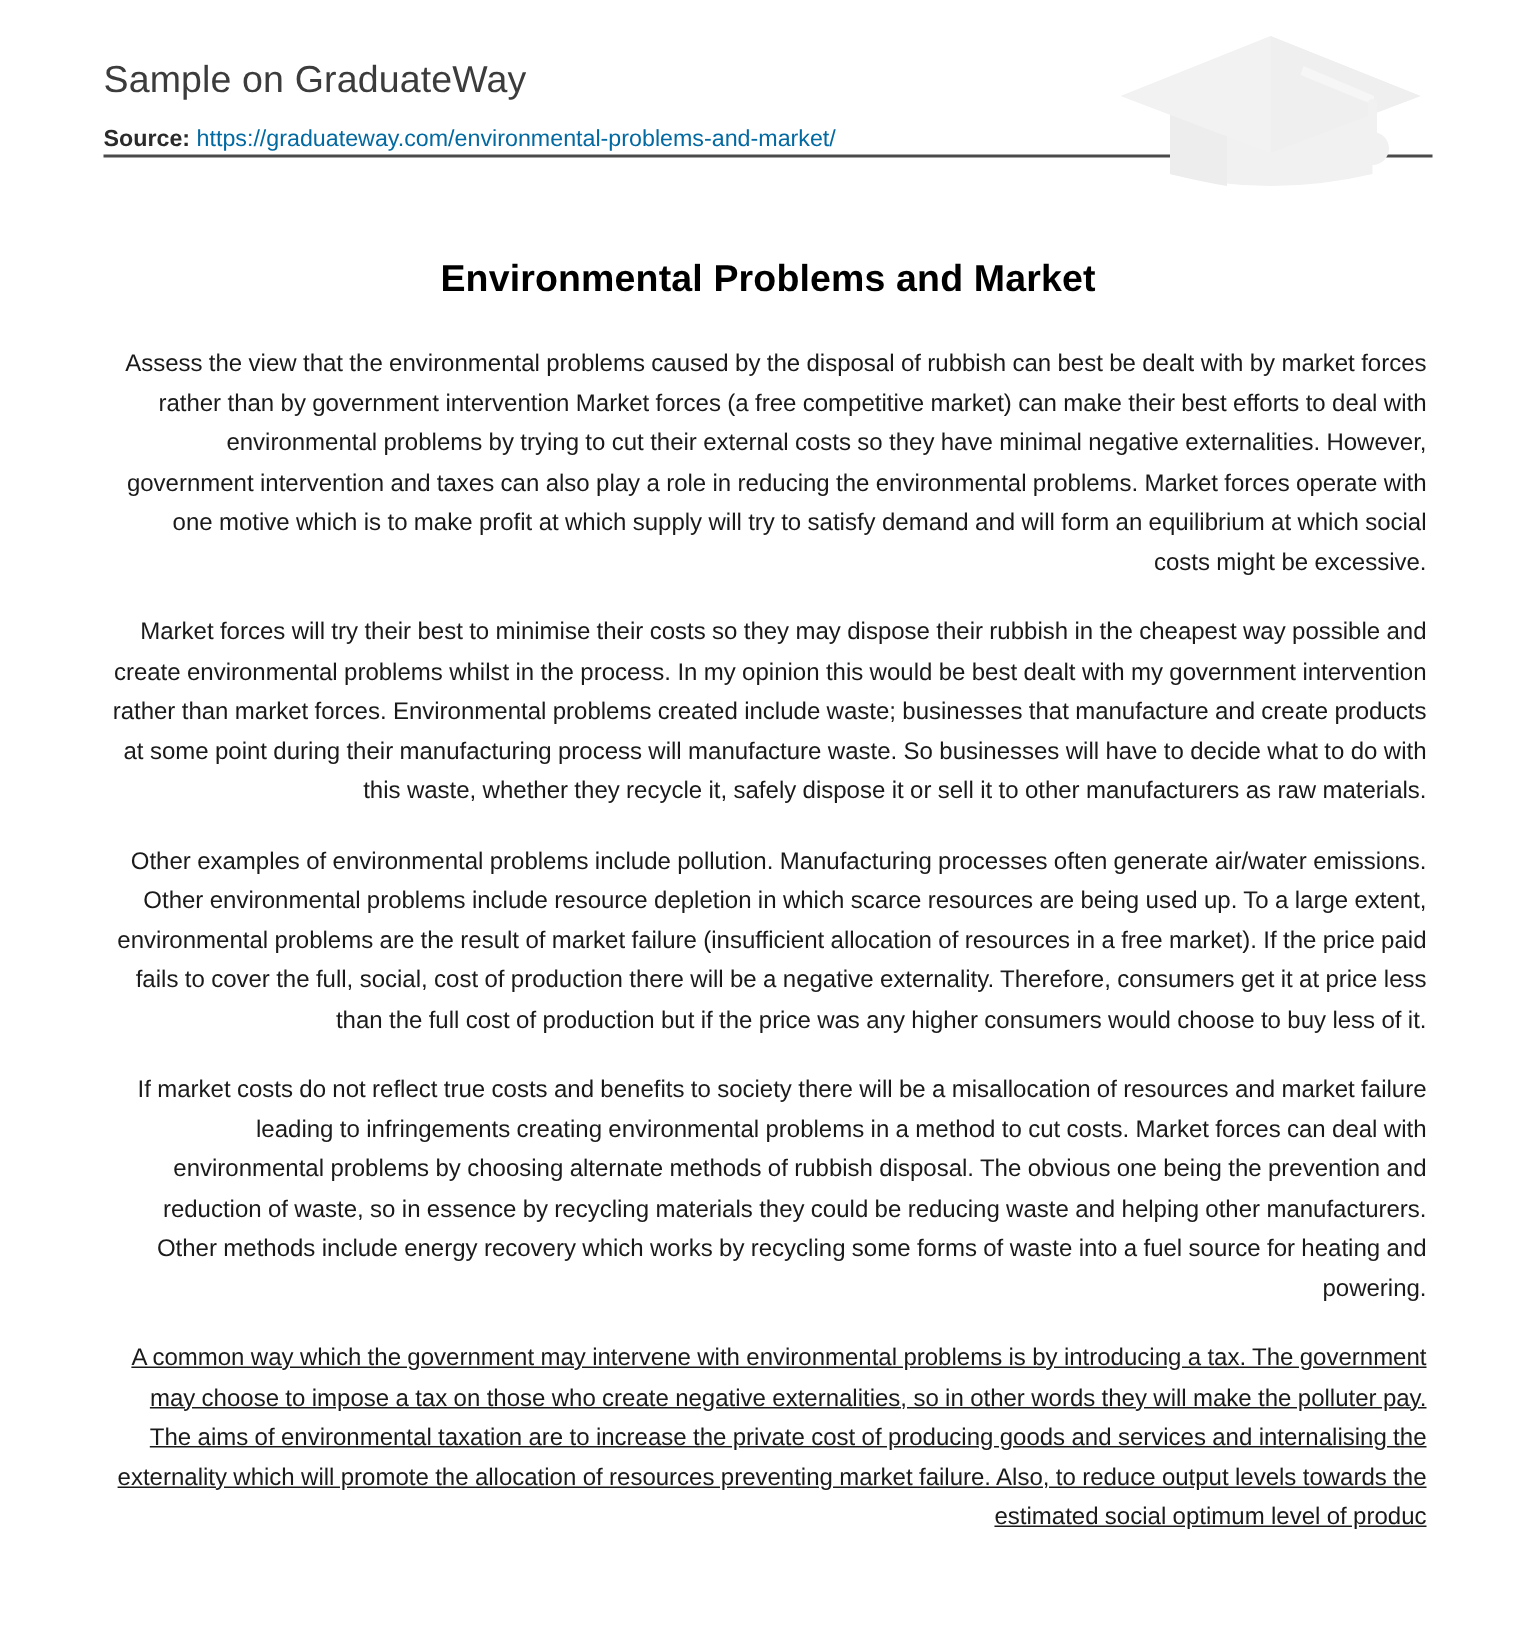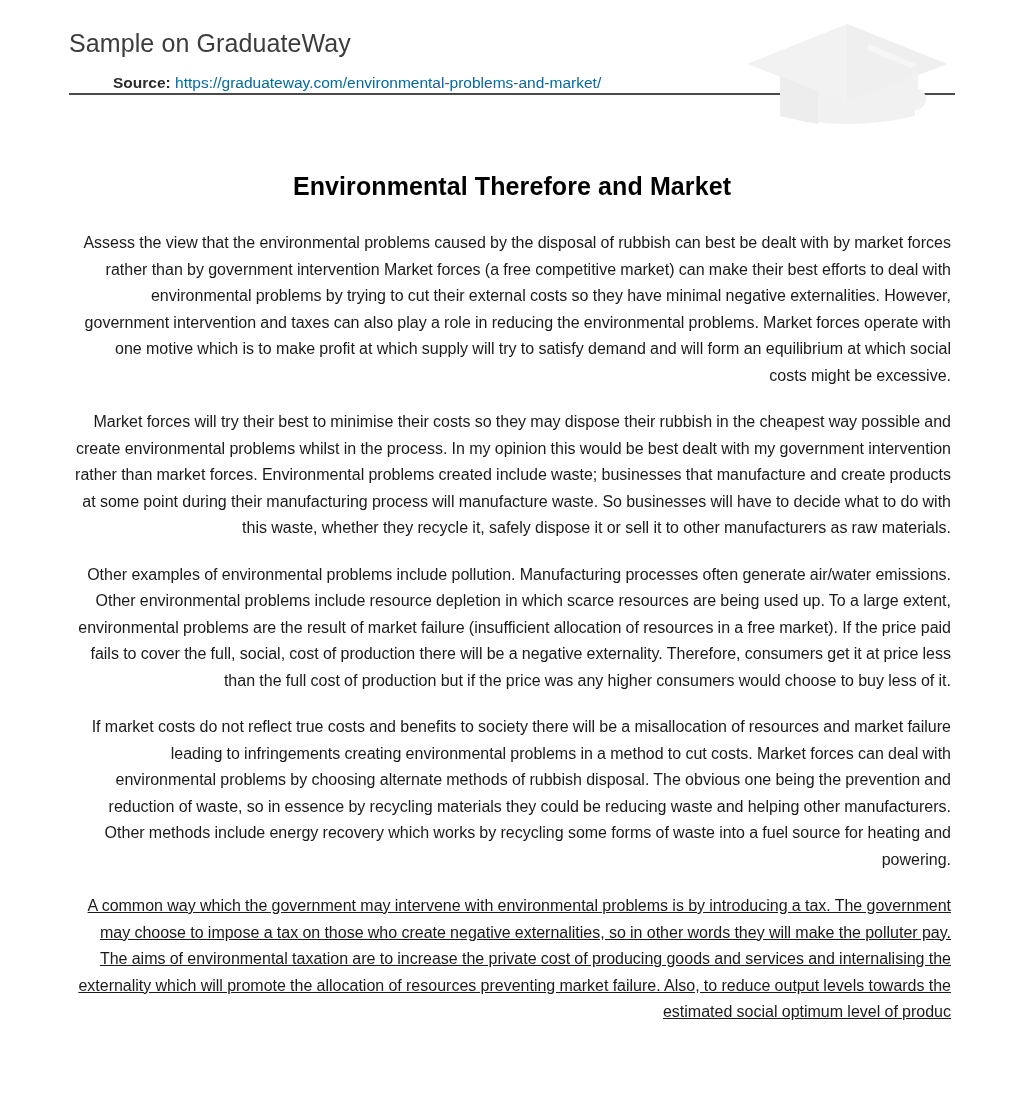--- a/index.html
+++ b/index.html
@@ -20,21 +20,21 @@
     position: relative;
     width: 1024px;
     height: 1094px;
     box-sizing: border-box;
     padding: 0 69px;
   }
 
   
   .header {
     position: relative;
-    padding-top: 28px;
+    padding-top: 38px;
     height: 118px;
     box-sizing: border-box;
   }
   .brand-title {
     font-size: 25px;
     font-weight: 400;
     color: #3c3c3c;
     letter-spacing: 0.1px;
     line-height: 1.2;
     margin: 0;
@@ -42,21 +42,20 @@
   .source-line {
     margin-top: 15px;
     font-size: 15.5px;
     color: #4a4a4a;
     line-height: 1.3;
     white-space: nowrap;
   }
   .source-label {
     font-weight: 700;
     color: #2b2b2b;
-    margin-left: 44px;
   }
   .source-url {
     font-weight: 400;
     color: #0369a1;
   }
 
   .logo {
     position: absolute;
     top: 20px;
     right: 0px;
@@ -125,21 +124,21 @@
 
         <path d="M129 24 L176 44 L176 50 L127 30 Z" fill="#f6f6f6"></path>
         <rect x="172" y="46" width="6" height="28" rx="3" fill="#f1f1f1"></rect>
         <circle cx="175" cy="79" r="11" fill="#f1f1f1"></circle>
       </svg>
     </div>
 
     <div class="divider"></div>
   </div>
 
-  <h2 class="doc-title">Environmental Therefore and Market</h2>
+  <h2 class="doc-title">Environmental Problems and Market</h2>
 
   <div class="article">
     <p>Assess the view that the environmental problems caused by the disposal of rubbish can best be dealt with by market forces rather than by government intervention Market forces (a free competitive market) can make their best efforts to deal with environmental problems by trying to cut their external costs so they have minimal negative externalities. However, government intervention and taxes can also play a role in reducing the environmental problems. Market forces operate with one motive which is to make profit at which supply will try to satisfy demand and will form an equilibrium at which social costs might be excessive.</p>
     <p>Market forces will try their best to minimise their costs so they may dispose their rubbish in the cheapest way possible and create environmental problems whilst in the process. In my opinion this would be best dealt with my government intervention rather than market forces. Environmental problems created include waste; businesses that manufacture and create products at some point during their manufacturing process will manufacture waste. So businesses will have to decide what to do with this waste, whether they recycle it, safely dispose it or sell it to other manufacturers as raw materials.</p>
     <p>Other examples of environmental problems include pollution. Manufacturing processes often generate air/water emissions. Other environmental problems include resource depletion in which scarce resources are being used up. To a large extent, environmental problems are the result of market failure (insufficient allocation of resources in a free market). If the price paid fails to cover the full, social, cost of production there will be a negative externality. Therefore, consumers get it at price less than the full cost of production but if the price was any higher consumers would choose to buy less of it.</p>
     <p>If market costs do not reflect true costs and benefits to society there will be a misallocation of resources and market failure leading to infringements creating environmental problems in a method to cut costs. Market forces can deal with environmental problems by choosing alternate methods of rubbish disposal. The obvious one being the prevention and reduction of waste, so in essence by recycling materials they could be reducing waste and helping other manufacturers. Other methods include energy recovery which works by recycling some forms of waste into a fuel source for heating and powering.</p>
     <p>A common way which the government may intervene with environmental problems is by introducing a tax. The government may choose to impose a tax on those who create negative externalities, so in other words they will make the polluter pay. The aims of environmental taxation are to increase the private cost of producing goods and services and internalising the externality which will promote the allocation of resources preventing market failure. Also, to reduce output levels towards the estimated social optimum level of produc</p>
   </div>
 
 </div>

